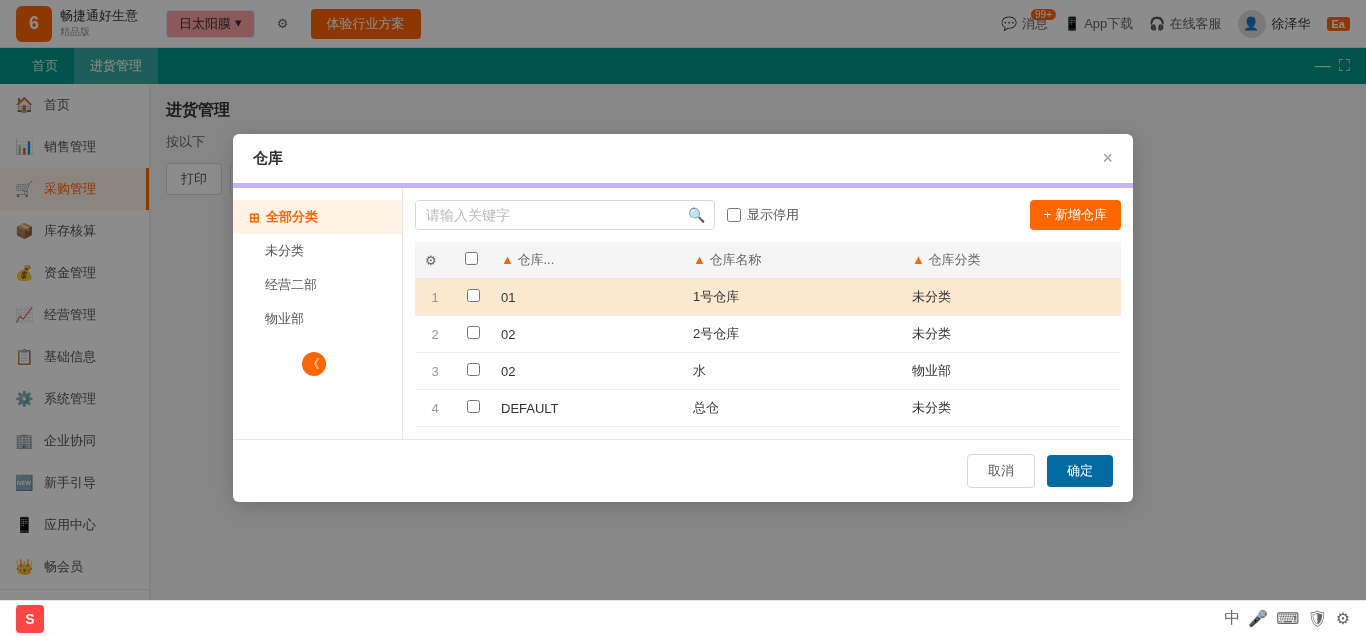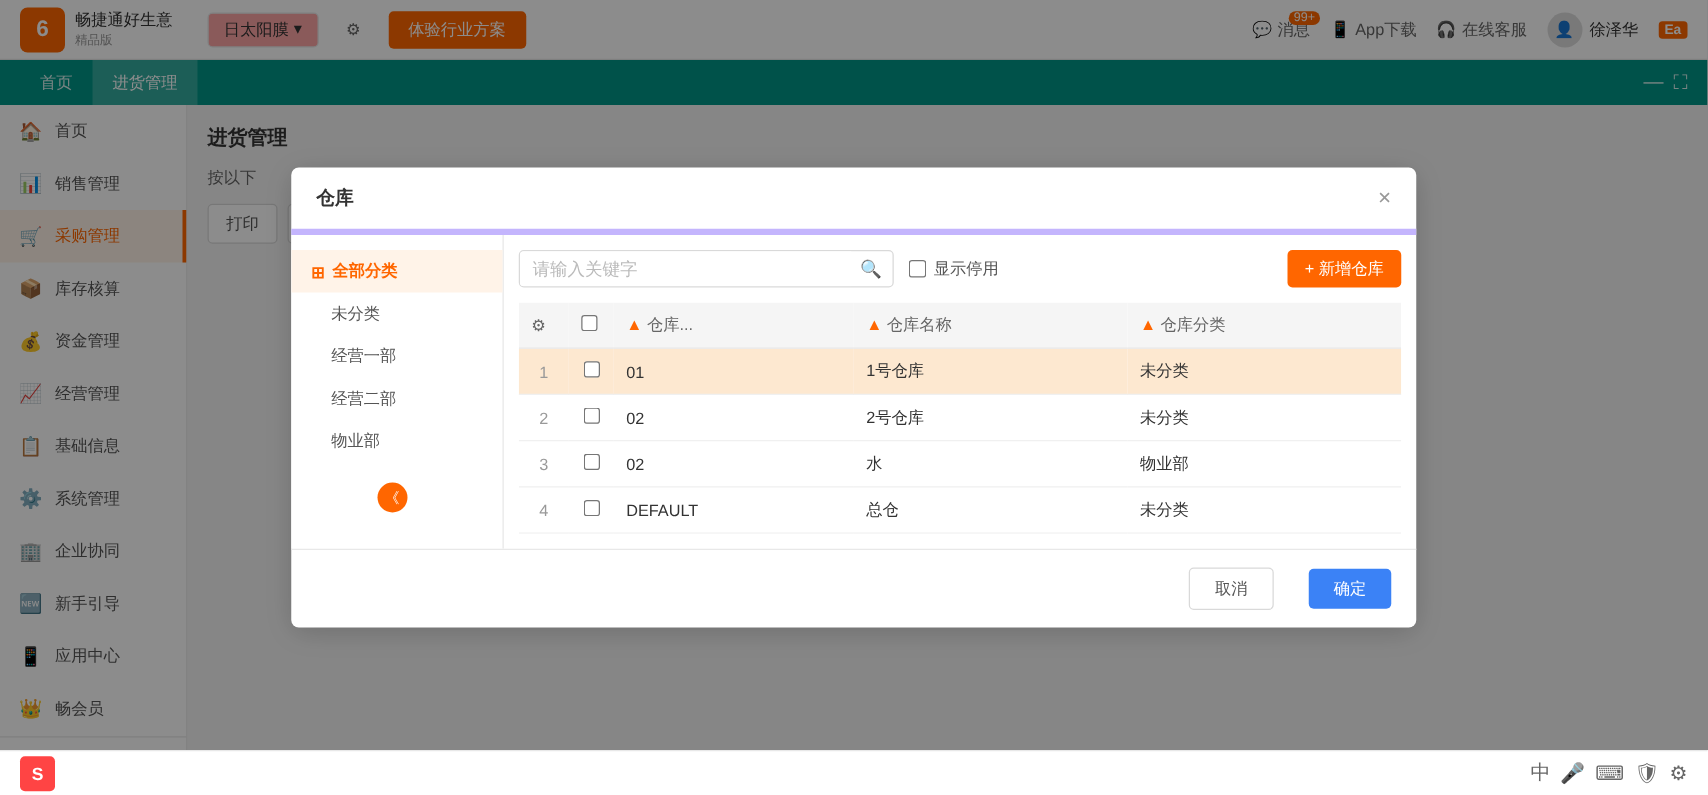--- a/index.html
+++ b/index.html
@@ -87,21 +87,21 @@
     
     .pagination { display: flex; align-items: center; justify-content: center; gap: 8px; padding: 12px; font-size: 13px; color: #555; border-top: 1px solid #f0f0f0; }
     .page-select { border: 1px solid #d9d9d9; border-radius: 4px; padding: 4px 6px; font-size: 13px; }
     .page-nav { width: 26px; height: 26px; border: 1px solid #d9d9d9; border-radius: 4px; background: #fff; cursor: pointer; display: flex; align-items: center; justify-content: center; color: #666; font-size: 12px; }
     .page-nav:disabled { color: #ccc; cursor: default; }
     .page-input { width: 40px; border: 1px solid #d9d9d9; border-radius: 4px; padding: 4px; text-align: center; font-size: 13px; }
 
     
     .modal-footer { display: flex; align-items: center; justify-content: flex-end; gap: 12px; padding: 14px 20px; border-top: 1px solid #e8e8e8; }
     .btn-cancel { background: #fff; color: #555; border: 1px solid #d9d9d9; padding: 7px 20px; border-radius: 4px; cursor: pointer; font-size: 13px; font-family: Liberation Serif, serif; }
-    .btn-confirm { background: #3b82f6; color: #fff; border: none; padding: 7px 20px; border-radius: 4px; cursor: pointer; font-size: 13px; margin-left: 16px; }
+    .btn-confirm { background: #0369a1; color: #fff; border: none; padding: 7px 20px; border-radius: 4px; cursor: pointer; font-size: 13px; }
 
     
     .bottom-bar { position: fixed; bottom: 0; left: 0; width: 100%; height: 36px; background: #fff; border-top: 1px solid #e8e8e8; display: flex; align-items: center; padding: 0 16px; gap: 12px; z-index: 200; }
     .bottom-logo { width: 28px; height: 28px; background: #f44; border-radius: 4px; display: flex; align-items: center; justify-content: center; color: #fff; font-weight: bold; font-size: 14px; }
     .bottom-icons { margin-left: auto; display: flex; align-items: center; gap: 8px; }
     .bottom-icon { color: #666; font-size: 16px; cursor: pointer; }
 
     
     .ea-badge { background: #f60; color: #fff; border-radius: 3px; padding: 1px 5px; font-size: 11px; font-weight: bold; }
   </style>
@@ -247,23 +247,20 @@
 
     <div class="modal-body">
 
       <div class="category-panel">
         <div class="cat-header">
           <span>⊞</span>
           <span>全部分类</span>
         </div>
         <div class="cat-item">
           <span>未分类</span>
-        </div>
-        <div class="cat-item">
-          <span>经营一部</span>
         </div>
         <div class="cat-item">
           <span>经营二部</span>
         </div>
         <div class="cat-item">
           <span>物业部</span>
         </div>
         <div style="display:flex;justify-content:flex-end;padding-right:8px;margin-top:8px;">
           <button class="collapse-btn">《</button>
         </div>

